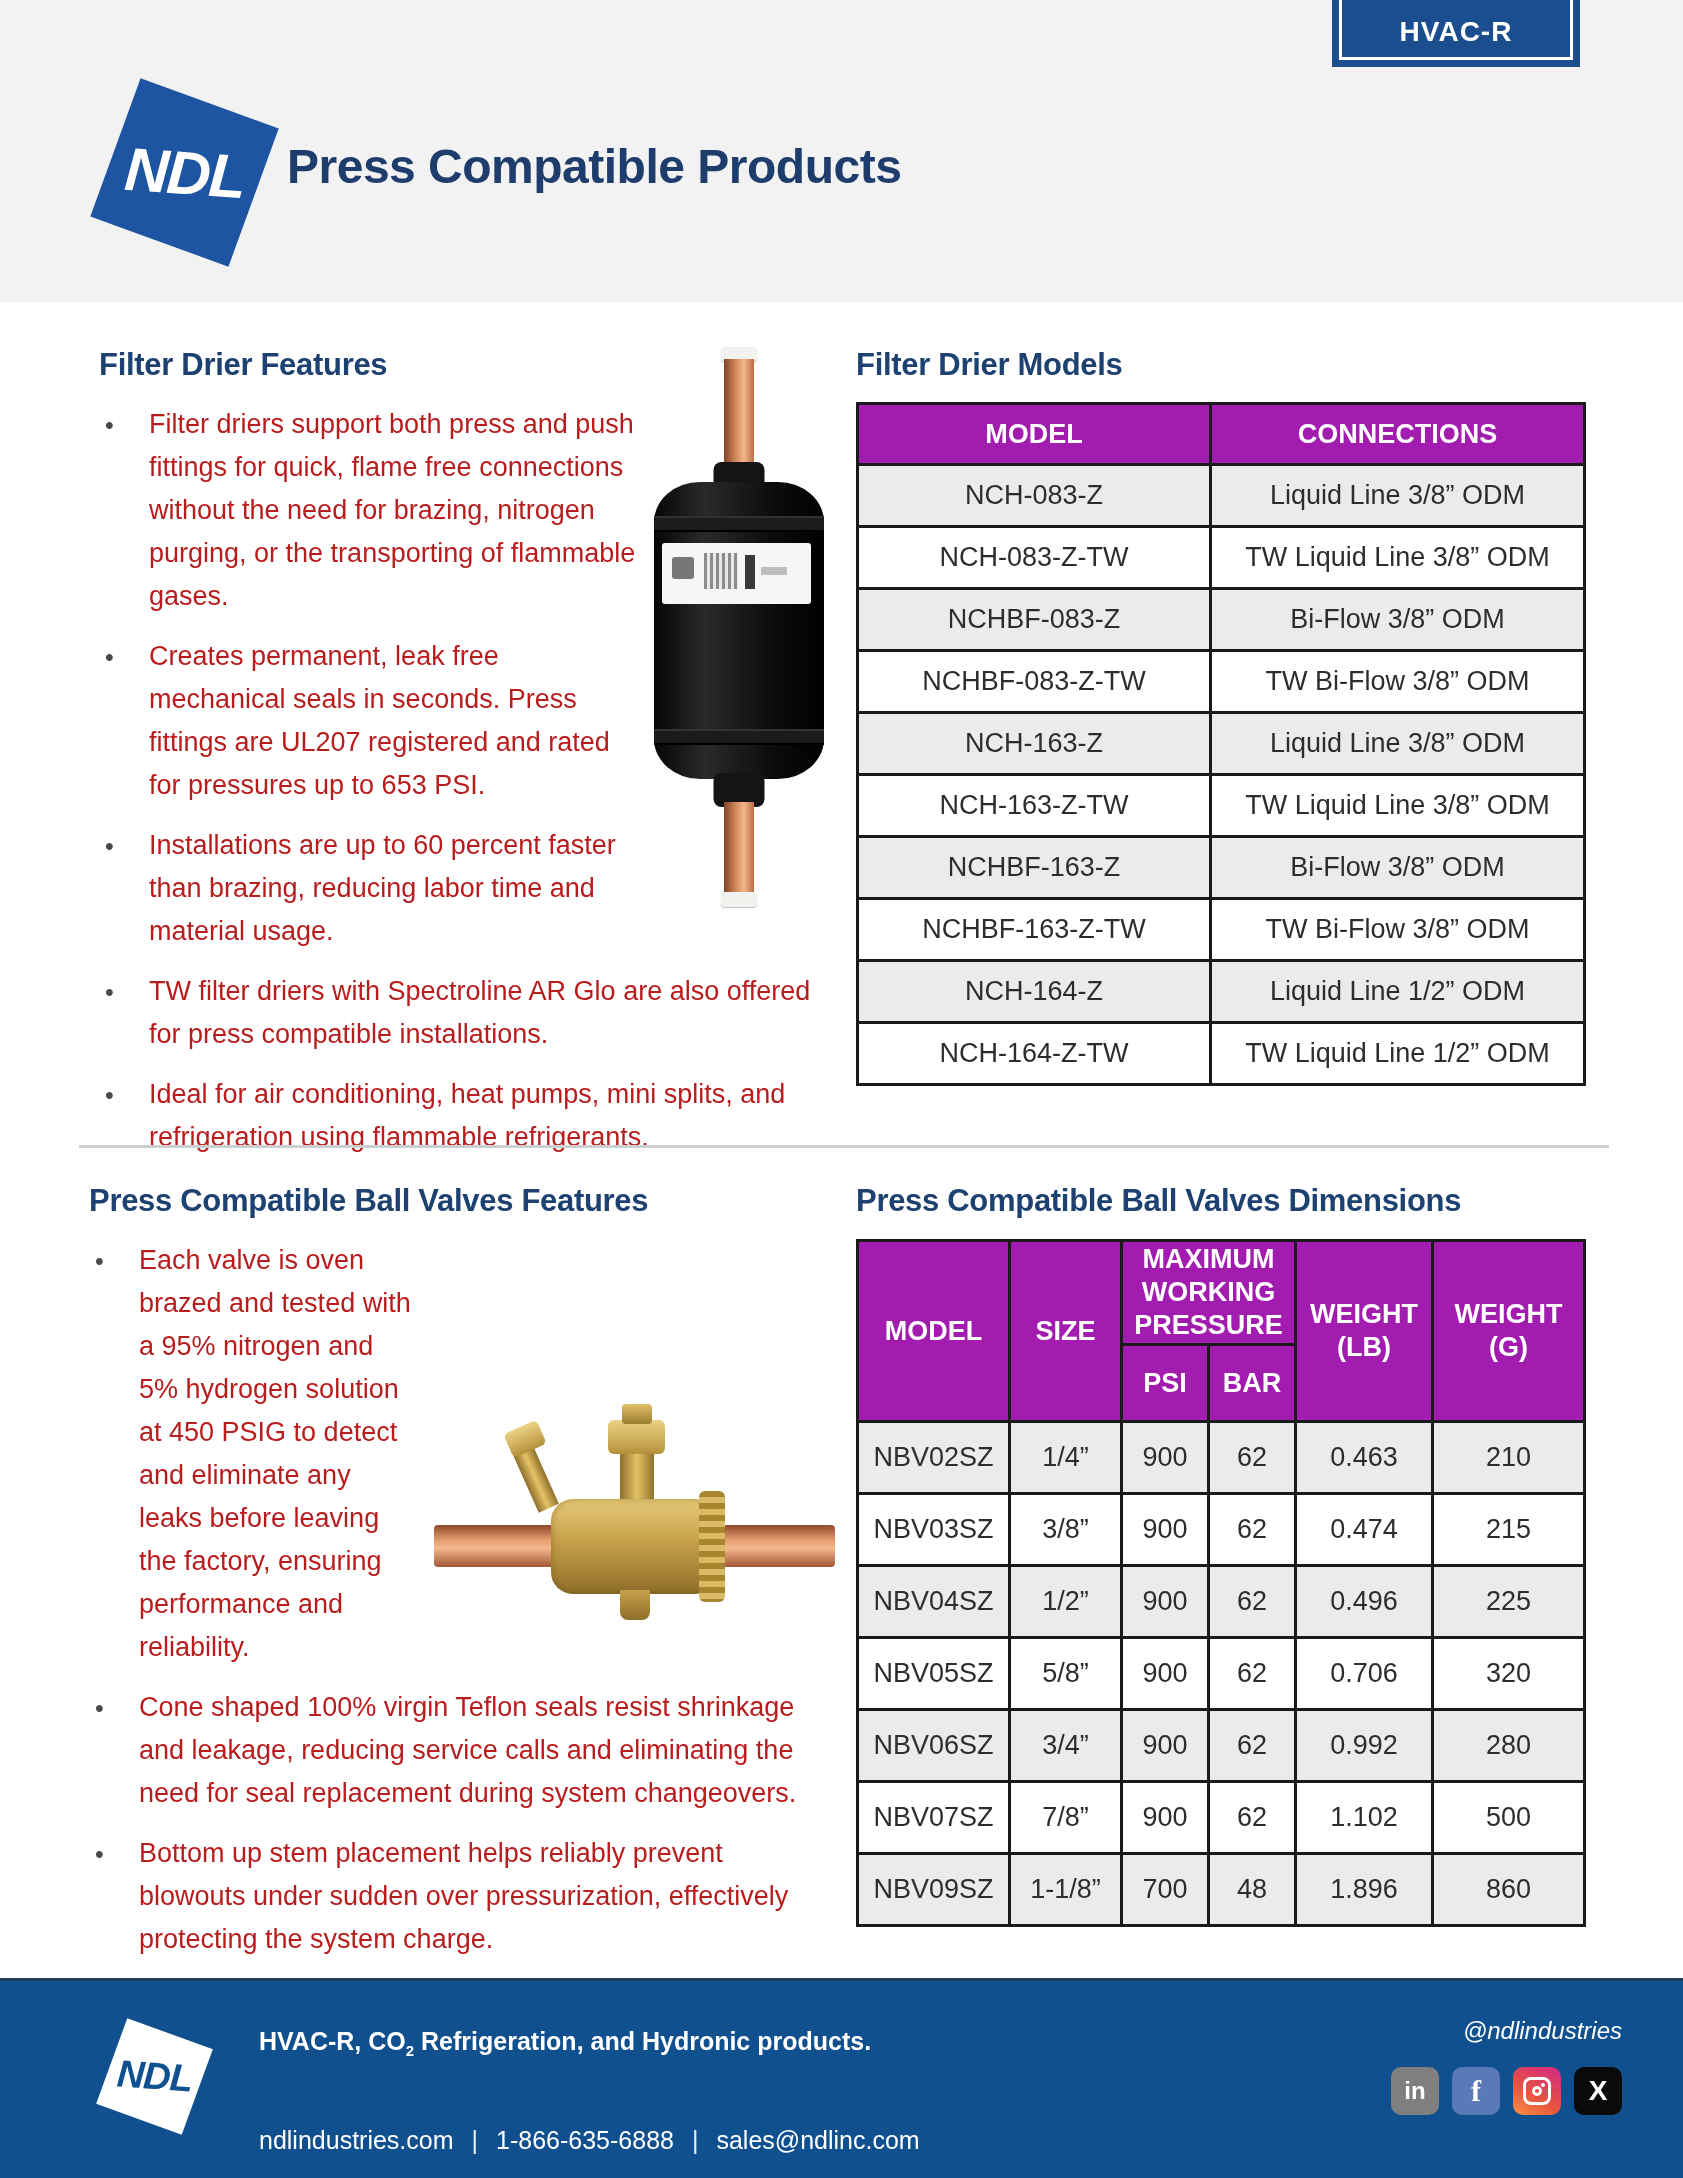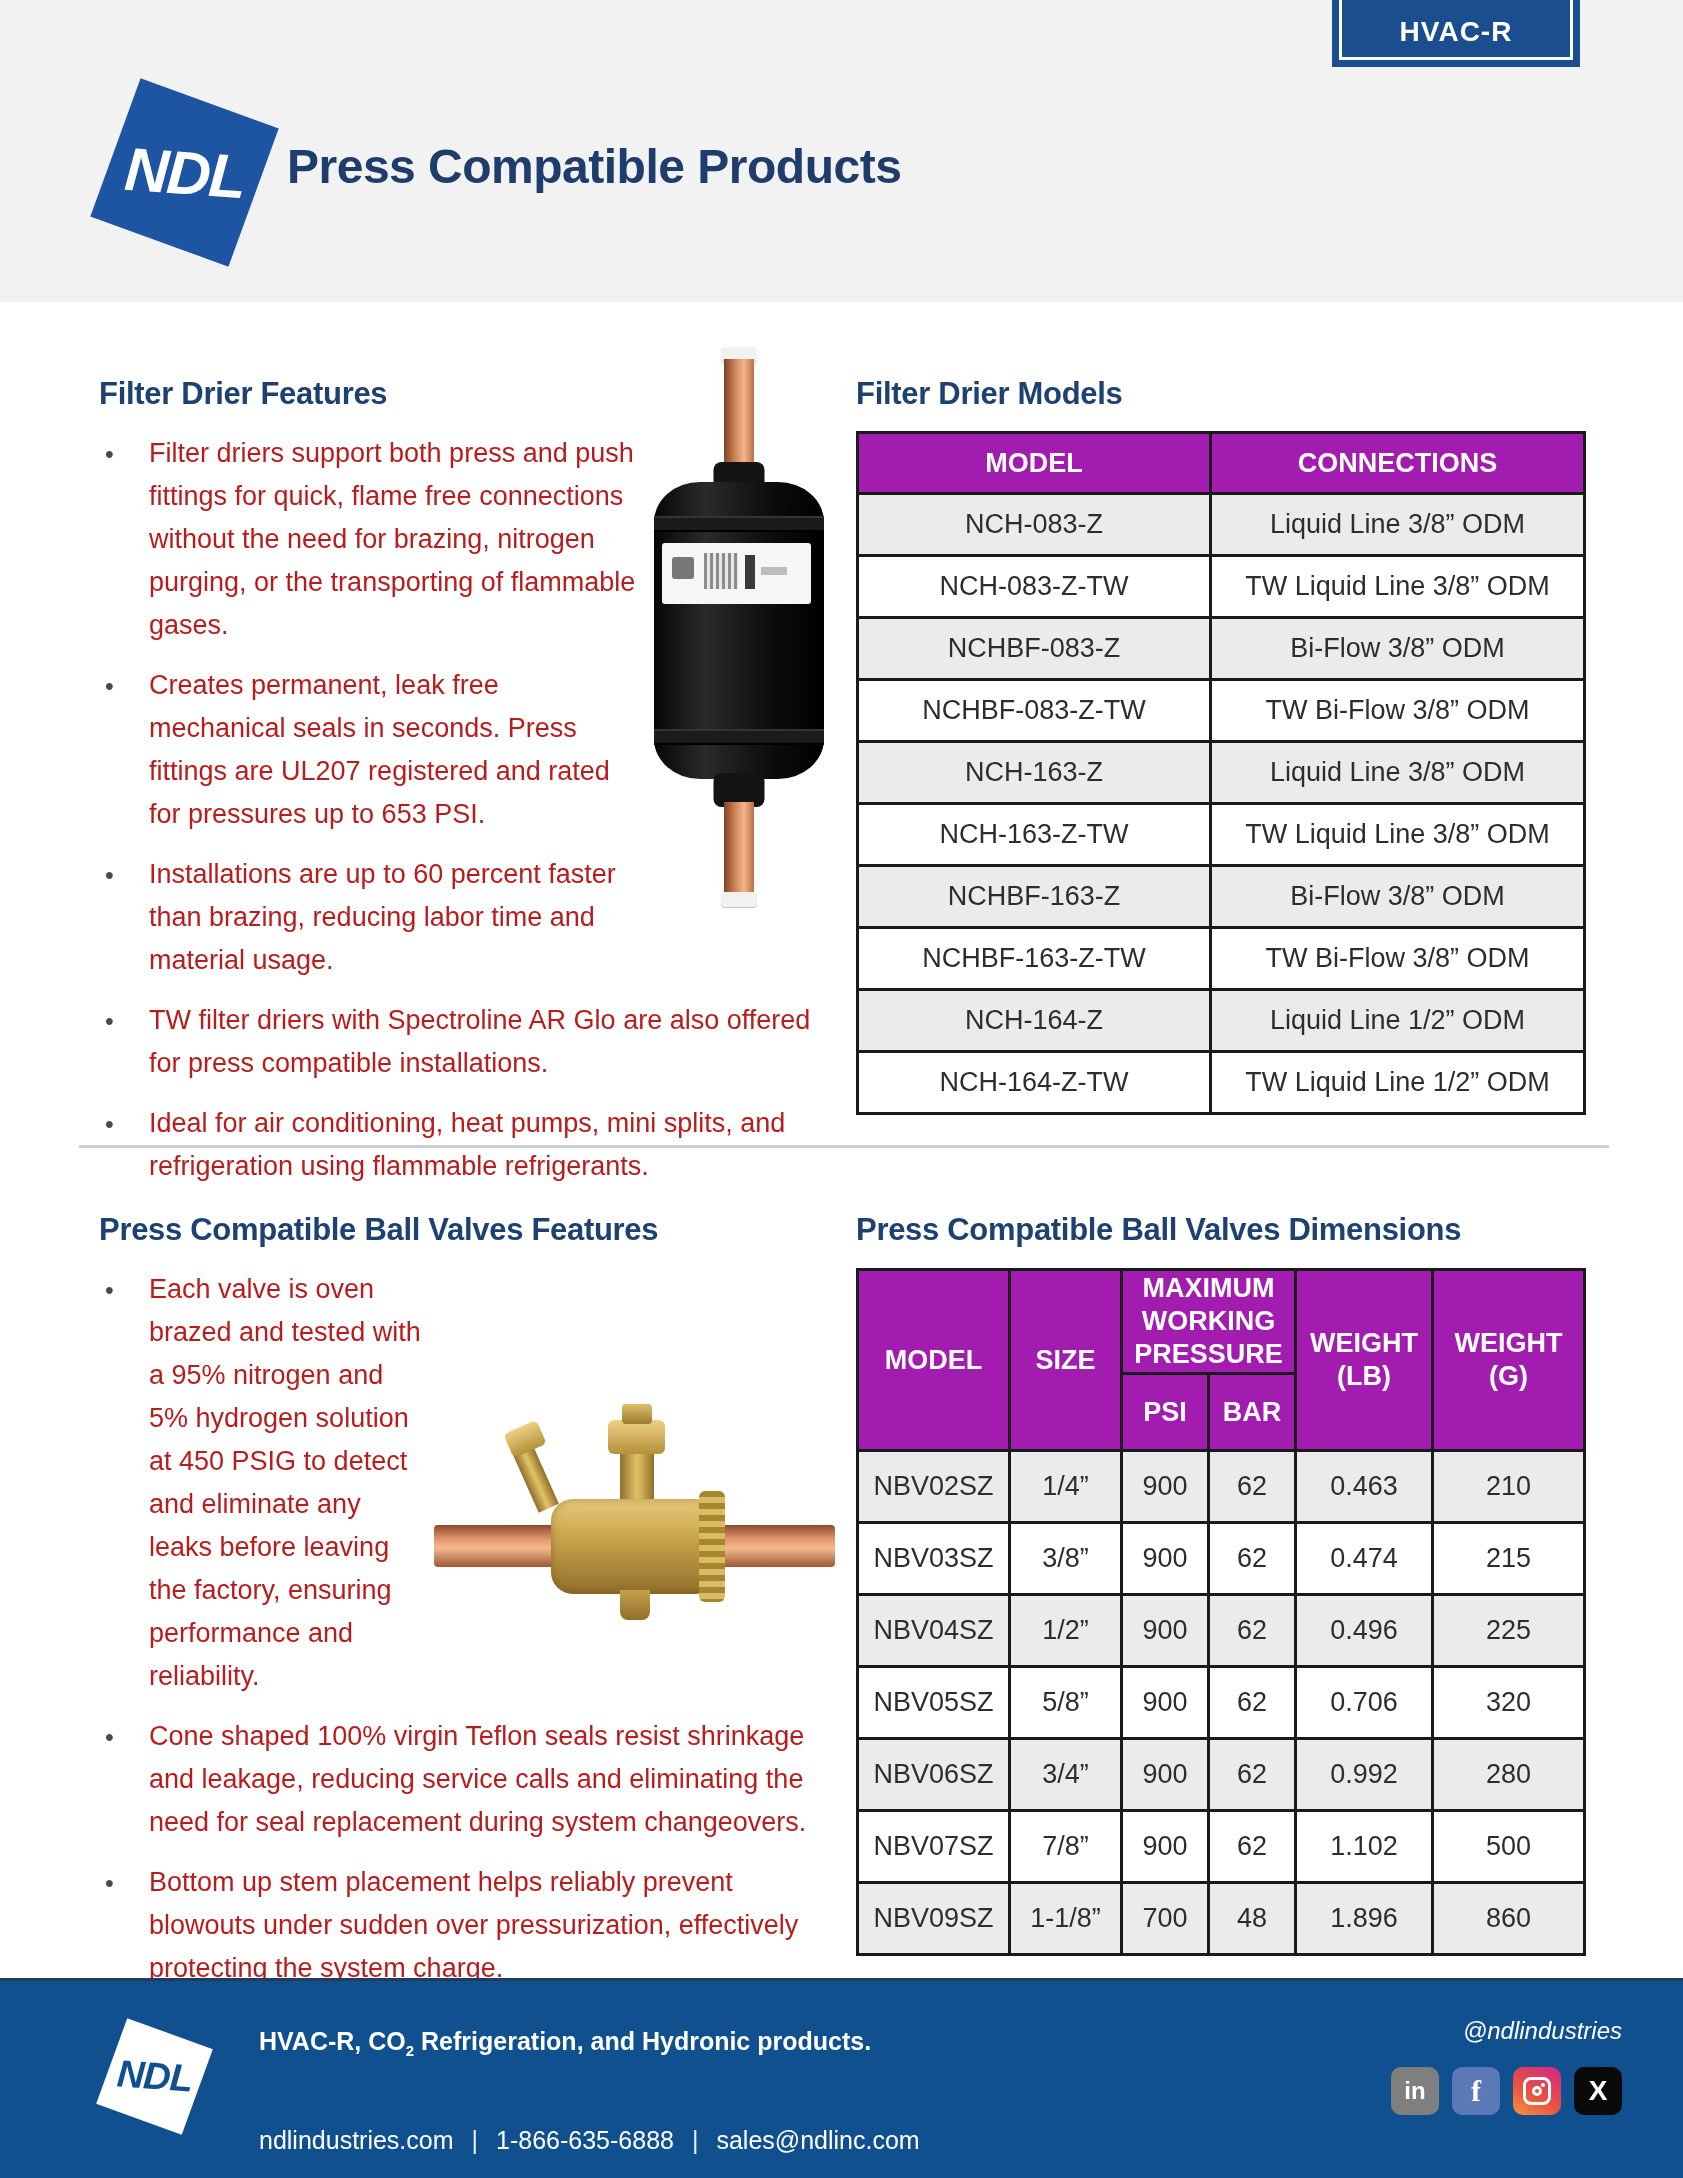--- a/index.html
+++ b/index.html
@@ -18,21 +18,21 @@
   .hdr-logo { position:absolute; left:111px; top:99px; width:147px; height:147px;
               background:#1e55a3; transform:rotate(20deg); display:flex;
               align-items:center; justify-content:center; }
   .hdr-logo .ndl { transform:rotate(-16deg); color:#ffffff; font-weight:bold;
                    font-style:italic; font-size:61px; letter-spacing:-2px; }
   .page-title { position:absolute; left:287px; top:139px; font-size:48px; font-weight:bold;
                 color:#1e3d6c; letter-spacing:-0.5px; }
 
   
   .sec-heading { font-size:31px; font-weight:bold; color:#1d4170; letter-spacing:-0.3px; }
-  .col { position:absolute;margin-top:29px; }
+  .col { position:absolute; }
   .bullets-wrap { margin-top:20px; }
   ul.bullets { list-style:none; padding-left:50px; }
   ul.bullets li { position:relative; font-size:27px; line-height:43px; color:#b91c1c;
                   margin-bottom:17px; }
   ul.bullets li::before { content:"•"; position:absolute; left:-44px; top:1px;
                           font-size:25px; color:#4a4a4a; }
   .float-spacer-fd { float:right; width:198px; height:523px; }
   .float-spacer-bv { float:right; width:416px; height:252px; margin-top:173px; }
 
   
@@ -231,21 +231,21 @@
           <tr class="rw">
             <td>NCH-164-Z-TW</td>
             <td>TW Liquid Line 1/2” ODM</td>
           </tr>
         </tbody>
     </table>
   </div>
 
   <div class="divider"></div>
 
-  <div class="col" style="left:99px; top:1183px; width:743px;">
+  <div class="col" style="left:89px; top:1183px; width:743px;">
     <div class="sec-heading">Press Compatible Ball Valves Features</div>
     <div class="bullets-wrap">
       <div class="float-spacer-bv"></div>
       <ul class="bullets" id="valve-bullets-list">
           <li>Each valve is oven brazed and tested with a 95% nitrogen and 5% hydrogen solution at 450 PSIG to detect and eliminate any leaks before leaving the factory, ensuring performance and reliability.</li>
           <li>Cone shaped 100% virgin Teflon seals resist shrinkage and leakage, reducing service calls and eliminating the need for seal replacement during system changeovers.</li>
           <li>Bottom up stem placement helps reliably prevent blowouts under sudden over pressurization, effectively protecting the system charge.</li>
           <li>The two piece cap nut allows quick access without full removal. Valves are rated to 900 PSIG and include a two year warranty for added confidence.</li>
         </ul>
     </div>

